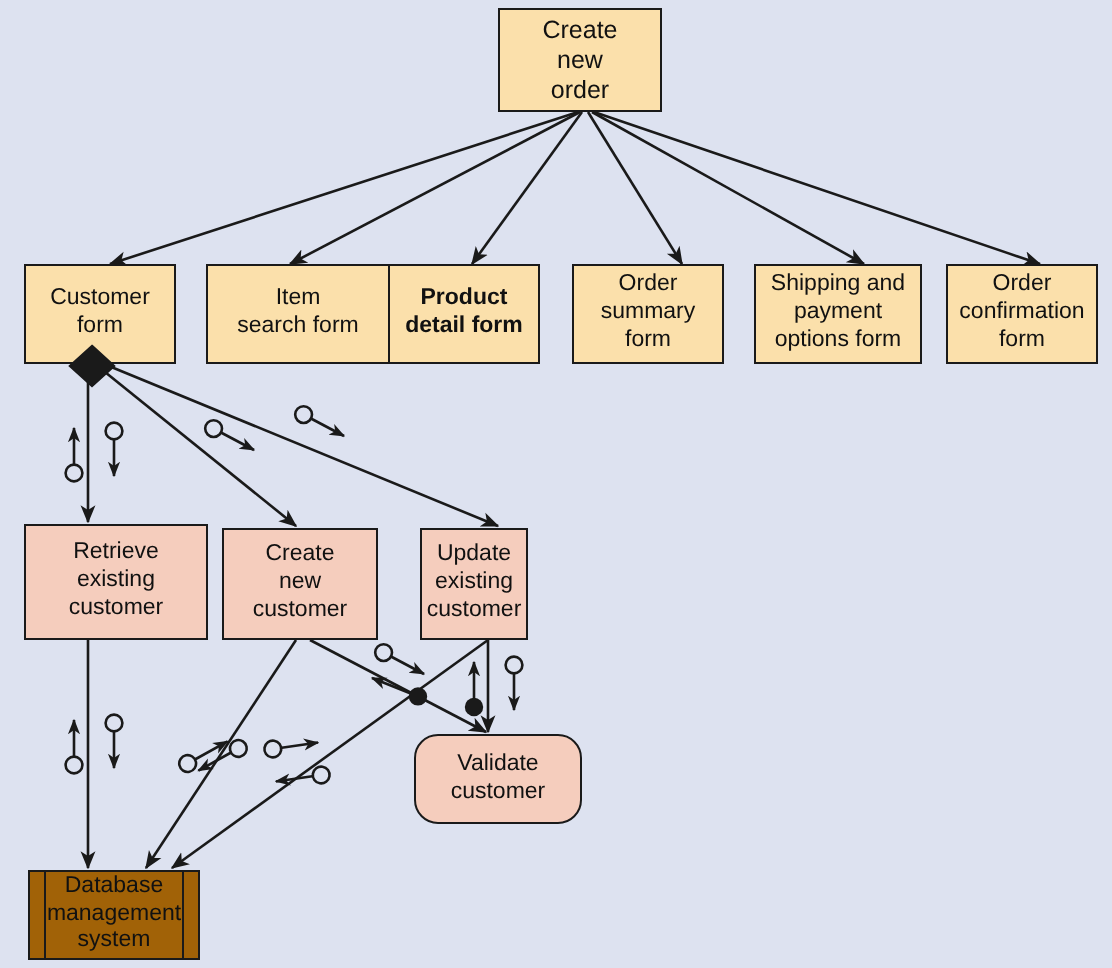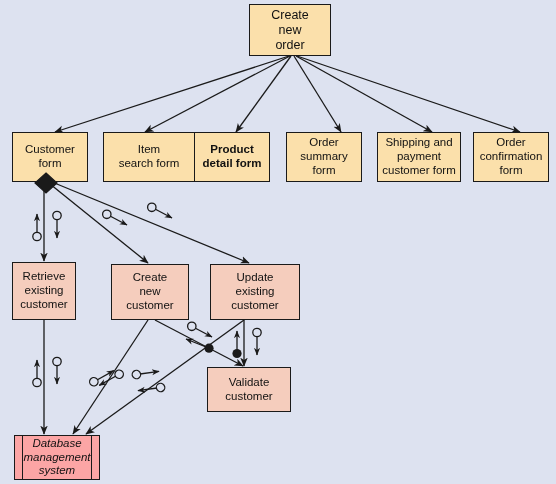--- a/index.html
+++ b/index.html
@@ -33,21 +33,21 @@
     color: #111111;
     z-index: 3;
   }
   .node .lbl {
     display: block;
     padding: 0 3px;
     white-space: pre-line;
   }
   .form-node { background: #fbe0ab; }
   .proc-node { background: #f5cdbd; }
-  .db-node   { background: #fca5a5; font-style: italic; }
+  .db-node   { background: #a16207; }
   .db-bar {
     position: absolute;
     top: 0;
     bottom: 0;
     width: 0;
     border-left: 1.4px solid #1a1a1a;
     z-index: 4;
   }
 </style>
 </head>
@@ -199,47 +199,47 @@
 
   <div class="node form-node" style="left:286px; top:132px; width:76px; height:50px; font-size:11.5px;">
     <span class="lbl">Order
 summary
 form</span>
   </div>
 
   <div class="node form-node" style="left:377px; top:132px; width:84px; height:50px; font-size:11.5px;">
     <span class="lbl">Shipping and
 payment
-customer form</span>
+options form</span>
   </div>
 
   <div class="node form-node" style="left:473px; top:132px; width:76px; height:50px; font-size:11.5px;">
     <span class="lbl">Order
 confirmation
 form</span>
   </div>
 
-  <div class="node proc-node" style="left:12px; top:262px; width:64px; height:58px; font-size:11.5px;">
+  <div class="node proc-node" style="left:12px; top:262px; width:92px; height:58px; font-size:11.5px;">
     <span class="lbl">Retrieve
 existing
 customer</span>
   </div>
 
   <div class="node proc-node" style="left:111px; top:264px; width:78px; height:56px; font-size:11.5px;">
     <span class="lbl">Create
 new customer</span>
   </div>
 
-  <div class="node proc-node" style="left:210px; top:264px; width:90px; height:56px; font-size:11.5px;">
+  <div class="node proc-node" style="left:210px; top:264px; width:54px; height:56px; font-size:11.5px;">
     <span class="lbl">Update
 existing
 customer</span>
   </div>
 
-  <div class="node proc-node" style="left:207px; top:367px; width:84px; height:45px; font-size:11.5px;">
+  <div class="node proc-node" style="left:207px; top:367px; width:84px; height:45px; font-size:11.5px;border-radius:12px;">
     <span class="lbl">Validate
 customer</span>
   </div>
 
   <div class="node db-node" style="left:14px; top:435px; width:86px; height:45px; font-size:11.5px;">
     <span class="db-bar" style="left:7px;"></span>
     <span class="db-bar" style="right:7px;"></span>
     <span class="lbl">Database
 management
 system</span>

